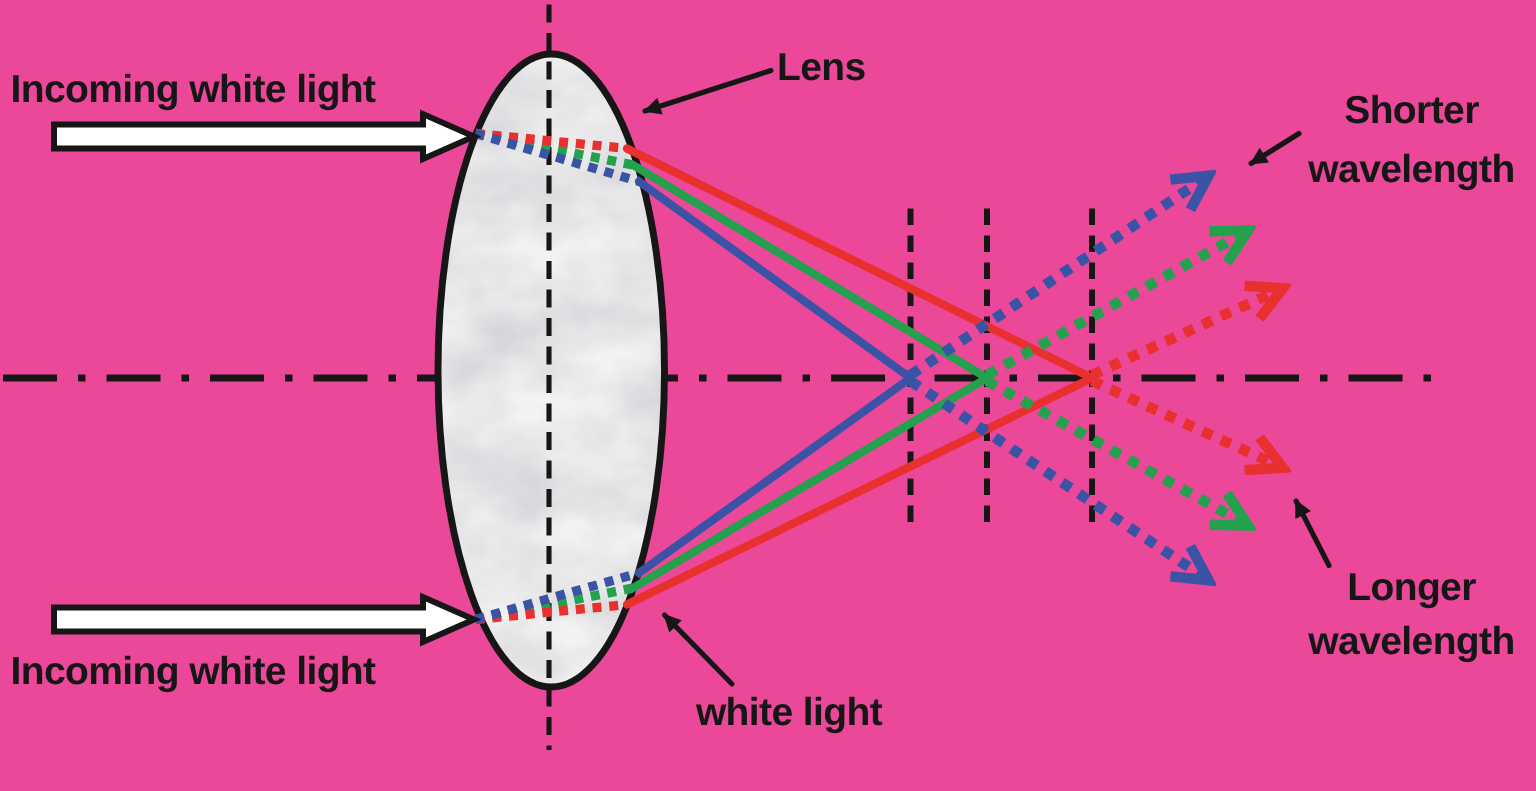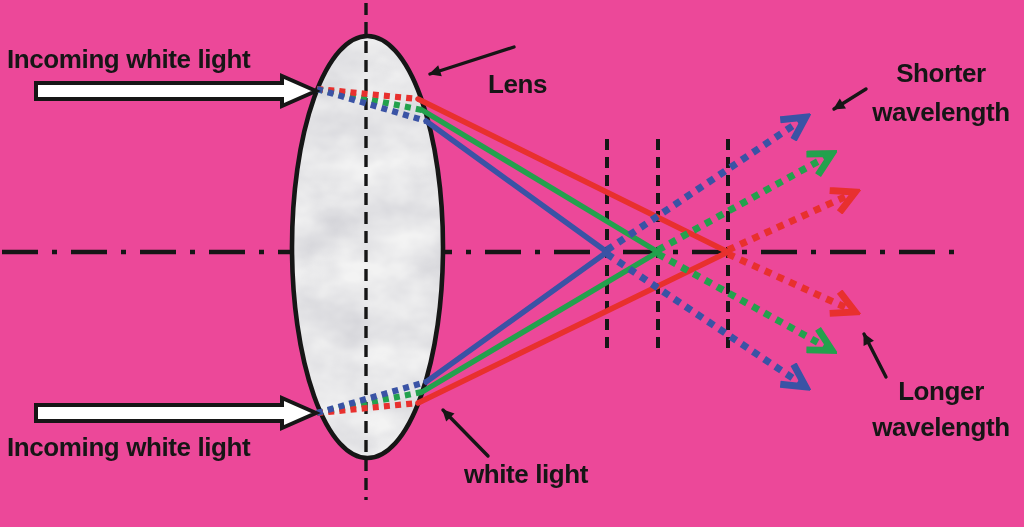--- a/index.html
+++ b/index.html
@@ -118,21 +118,21 @@
       <line x1="866" y1="89" x2="834" y2="109" class="ann st-ink" marker-end="url(#triBlack)"></line>
       <line x1="886" y1="377" x2="864" y2="334" class="ann st-ink" marker-end="url(#triBlack)"></line>
       <line x1="488" y1="456" x2="443" y2="410" class="ann st-ink" marker-end="url(#triBlack)"></line>
     </g>
   </svg>
 
   <div class="lbl lbl-26" style="left:7px;top:44px;">Incoming white light</div>
 
   <div class="lbl lbl-26" style="left:7px;top:432px;">Incoming white light</div>
 
-  <div class="lbl lbl-26" style="left:488px;top:29px;margin-top:40px;">Lens</div>
+  <div class="lbl lbl-26" style="left:518px;top:29px;">Lens</div>
 
   <div class="lbl lbl-26 center" style="left:855px;top:54px;width:172px;line-height:39px;">
     <div>Shorter</div>
     <div>wavelength</div>
   </div>
 
   <div class="lbl lbl-26 center" style="left:855px;top:373px;width:172px;line-height:36px;">
     <div>Longer</div>
     <div>wavelength</div>
   </div>

